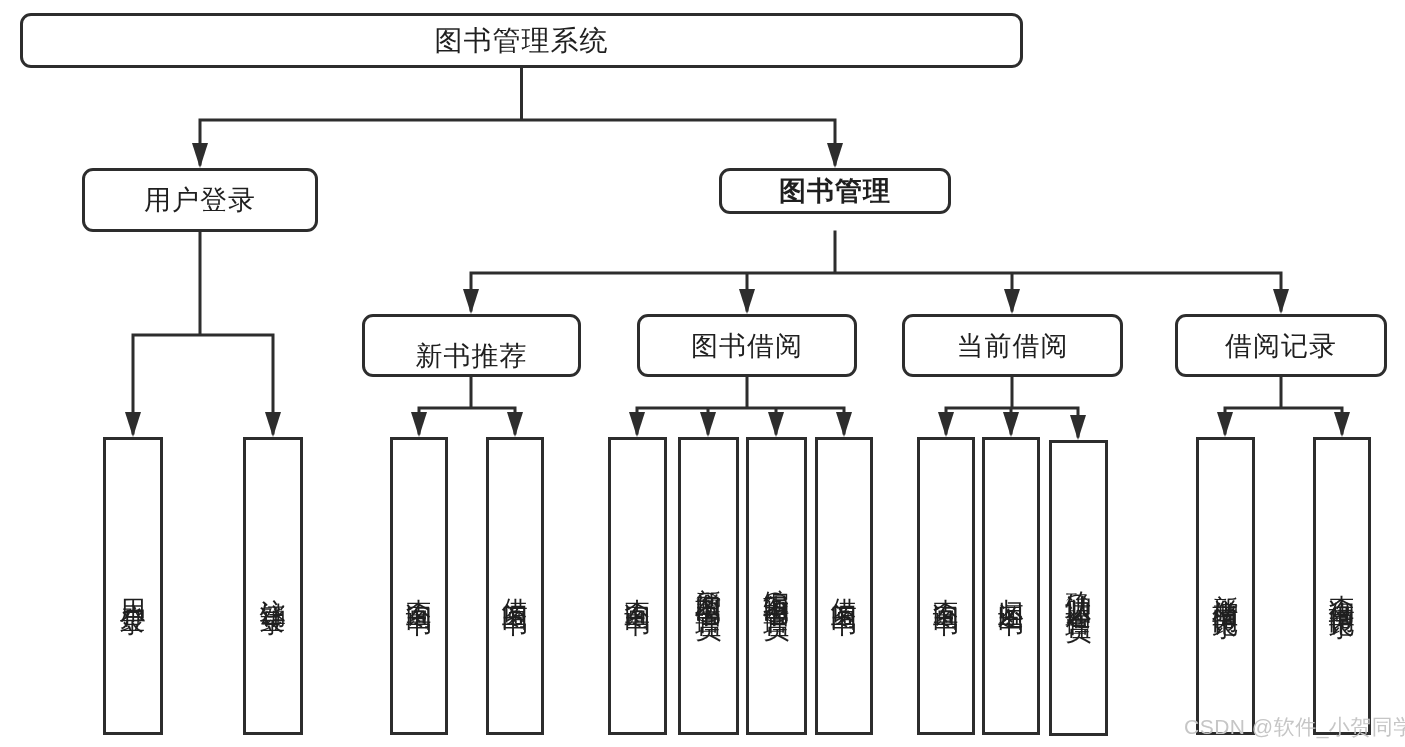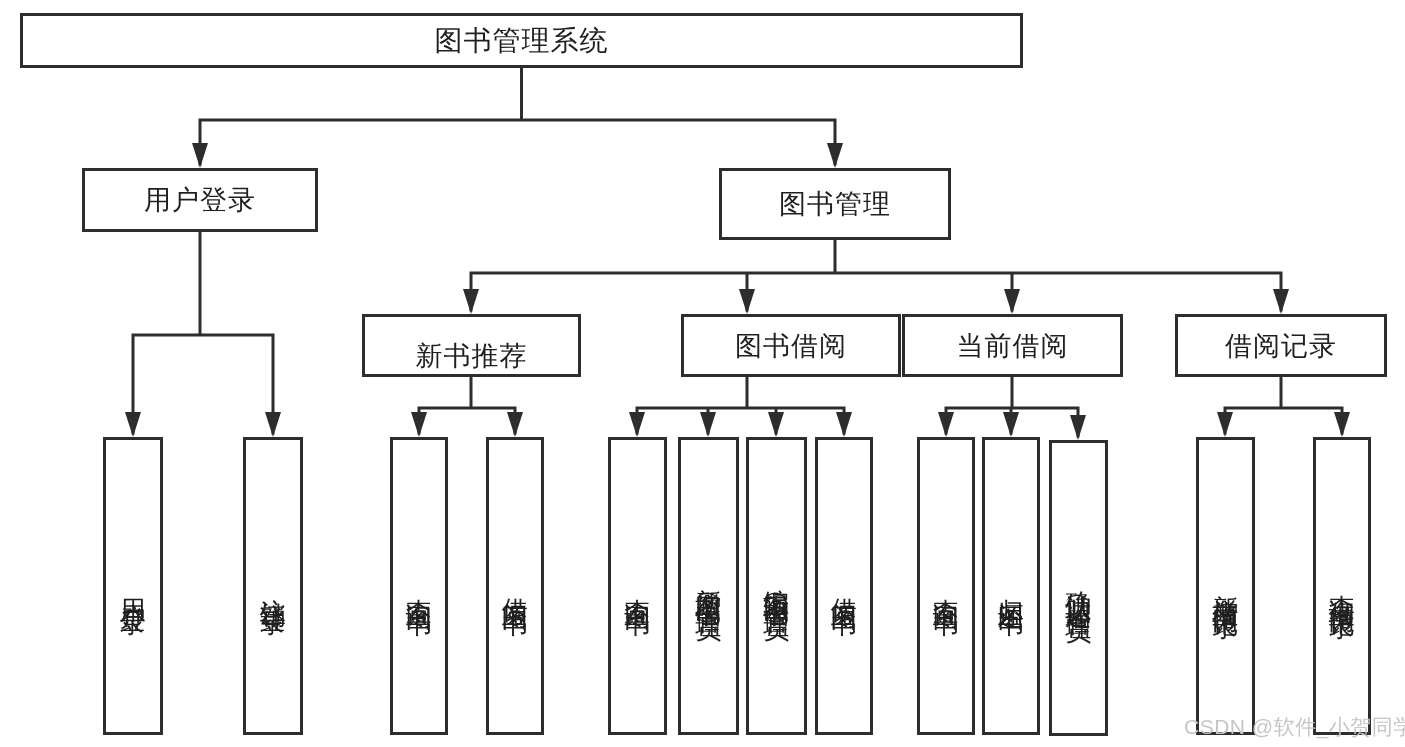--- a/index.html
+++ b/index.html
@@ -34,21 +34,21 @@
   svg.connectors polygon { fill: var(--line-color); stroke: none; }
   .hbox, .vbox {
     position: absolute;
     border: 3px solid var(--line-color);
     background: var(--bg-color);
     display: flex;
     align-items: center;
     justify-content: center;
     color: var(--text-color);
   }
-  .hbox { font-size: 27px; letter-spacing: 1px; }
+  .hbox { font-size: 27px; letter-spacing: 1px; border-radius: 11px; }
   .hbox.root { font-size: 28px; }
   .vbox .vtext {
     writing-mode: vertical-rl;
     text-orientation: mixed;
     font-size: 26px;
     line-height: 1.1;
     letter-spacing: 4px;
     color: var(--text-color);
     white-space: nowrap;
   }
@@ -116,28 +116,28 @@
     </g>
   </svg>
 
   <div class="hbox root" style="left:20px; top:13px; width:1003px; height:55px;">
     <span>图书管理系统</span>
   </div>
 
   <div class="hbox" style="left:82px; top:168px; width:236px; height:64px;">
     <span>用户登录</span>
   </div>
-  <div class="hbox" style="left:719px; top:168px; width:232px; height:72px;">
+  <div class="hbox" style="left:719px; top:168px; width:232px; height:46px;font-weight:bold;">
     <span>图书管理</span>
   </div>
 
   <div class="hbox" style="left:362px; top:314px; width:219px; height:63px;align-items:flex-end;">
     <span>新书推荐</span>
   </div>
-  <div class="hbox" style="left:637px; top:314px; width:220px; height:63px;margin-left:44px;">
+  <div class="hbox" style="left:637px; top:314px; width:220px; height:63px;">
     <span>图书借阅</span>
   </div>
   <div class="hbox" style="left:902px; top:314px; width:221px; height:63px;">
     <span>当前借阅</span>
   </div>
   <div class="hbox" style="left:1175px; top:314px; width:212px; height:63px;">
     <span>借阅记录</span>
   </div>
 
   <div class="vbox" style="left:103px; top:437px; width:60px; height:298px;">

